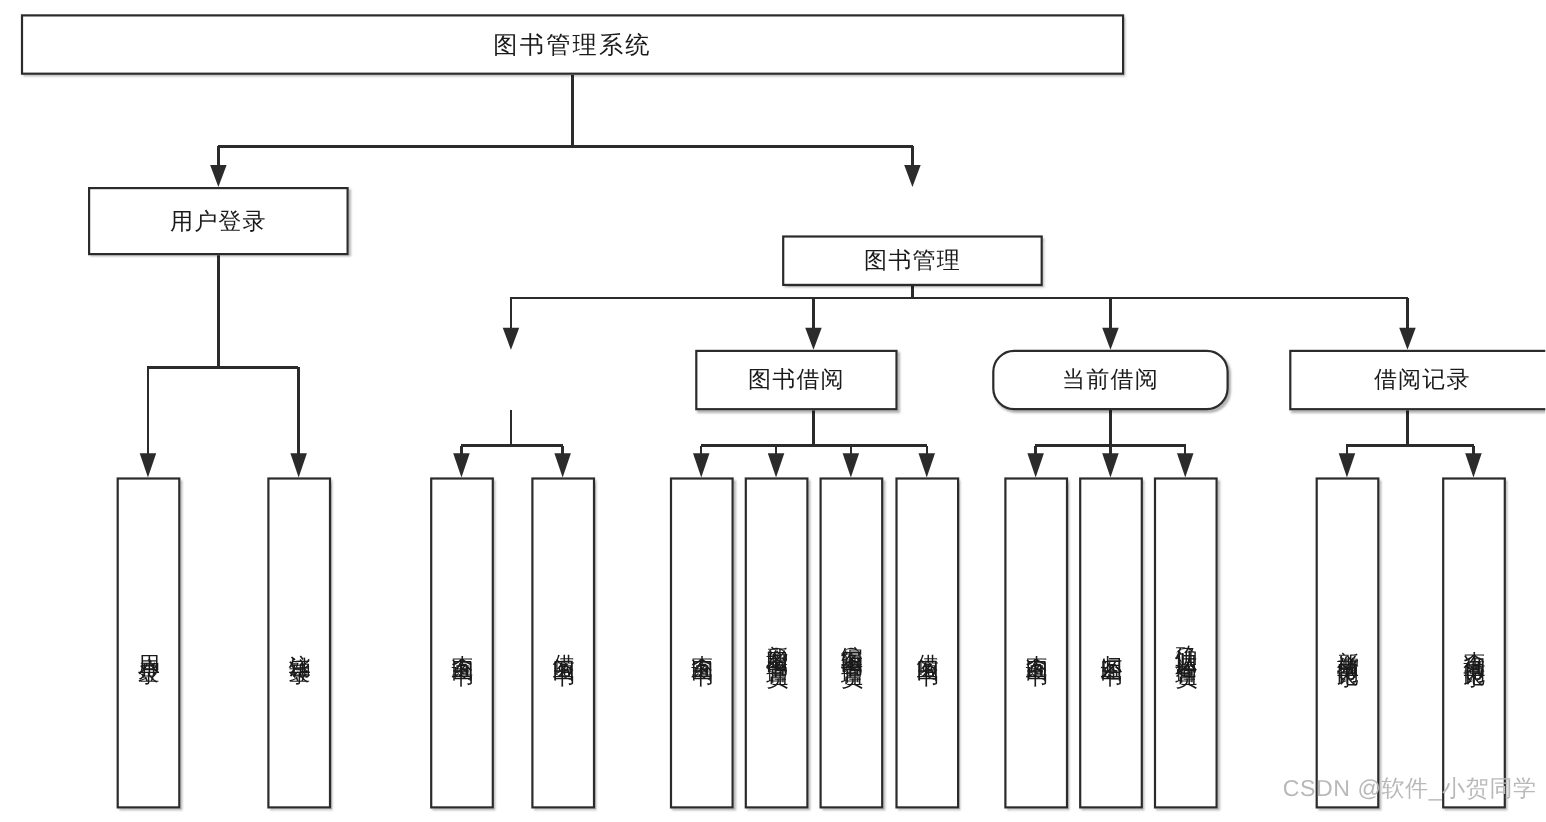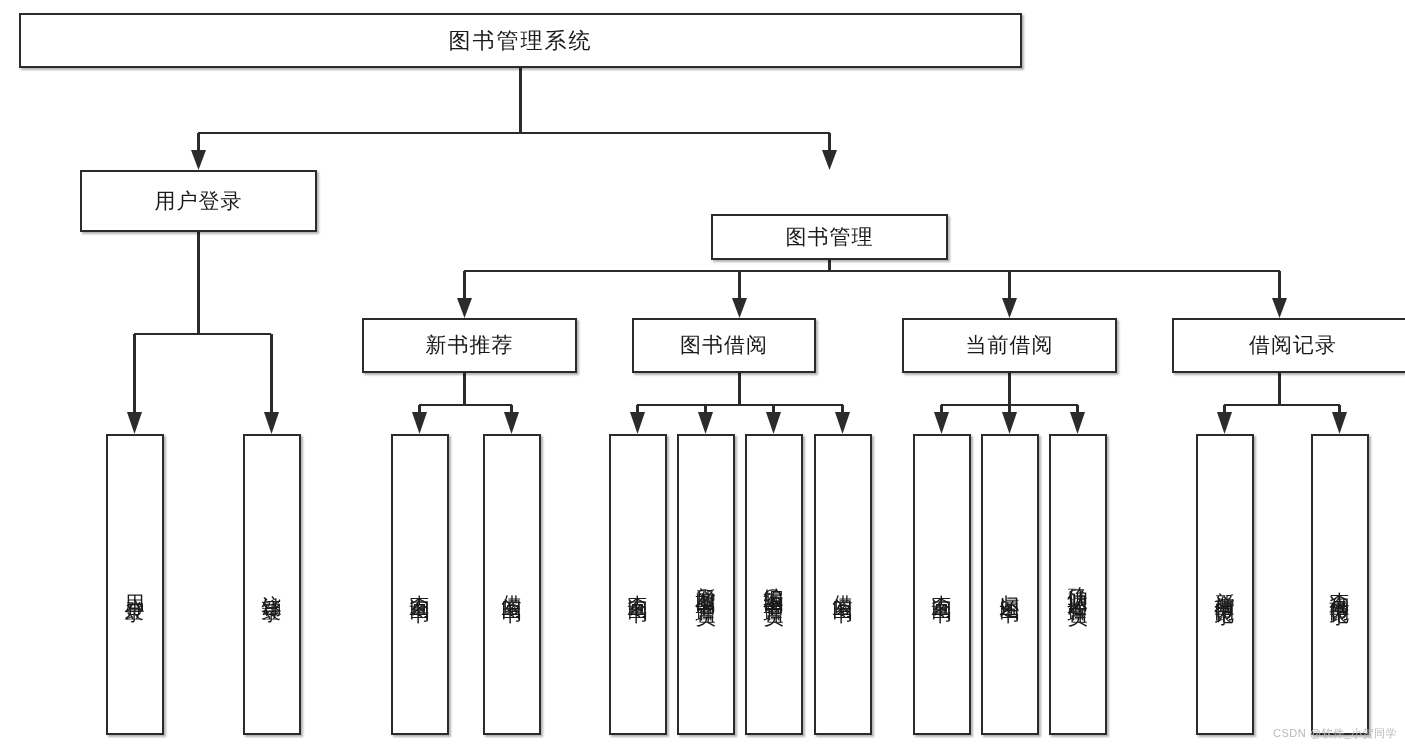--- a/index.html
+++ b/index.html
@@ -81,22 +81,22 @@
     font-size: 20px;
     letter-spacing: 3px;
     line-height: 1;
     max-height: 100%;
   }
 
   
   #watermark {
     position: absolute;
     right: 8px;
-    bottom: 6px;
-    font-size: 11px;
+    bottom: 16px;
+    font-size: 21px;
     color: #b9b9b9;
     letter-spacing: 0.5px;
     white-space: nowrap;
     user-select: none;
   }
 </style>
 </head>
 <body>
 
 <div id="canvas">
@@ -169,27 +169,24 @@
     <span class="label">图书管理系统</span>
   </div>
 
   <div class="node horiz" style="left:80px; top:170px; width:237px; height:62px;">
     <span class="label">用户登录</span>
   </div>
   <div class="node horiz" style="left:711px; top:170px; width:237px; height:46px;margin-top:44px;">
     <span class="label">图书管理</span>
   </div>
 
-  <div class="node horiz" style="left:362px; top:318px; width:215px; height:55px;">
-    <span class="label">新书推荐</span>
-  </div>
   <div class="node horiz" style="left:632px; top:318px; width:184px; height:55px;">
     <span class="label">图书借阅</span>
   </div>
-  <div class="node horiz" style="left:902px; top:318px; width:215px; height:55px;">
+  <div class="node horiz" style="left:902px; top:318px; width:215px; height:55px;border-radius:20px;">
     <span class="label">当前借阅</span>
   </div>
   <div class="node horiz" style="left:1172px; top:318px; width:242px; height:55px;">
     <span class="label">借阅记录</span>
   </div>
 
   <div class="node vert" style="left:106px; top:434px; width:58px; height:301px;">
     <span class="label">用户登录</span>
   </div>
   <div class="node vert" style="left:243px; top:434px; width:58px; height:301px;">

